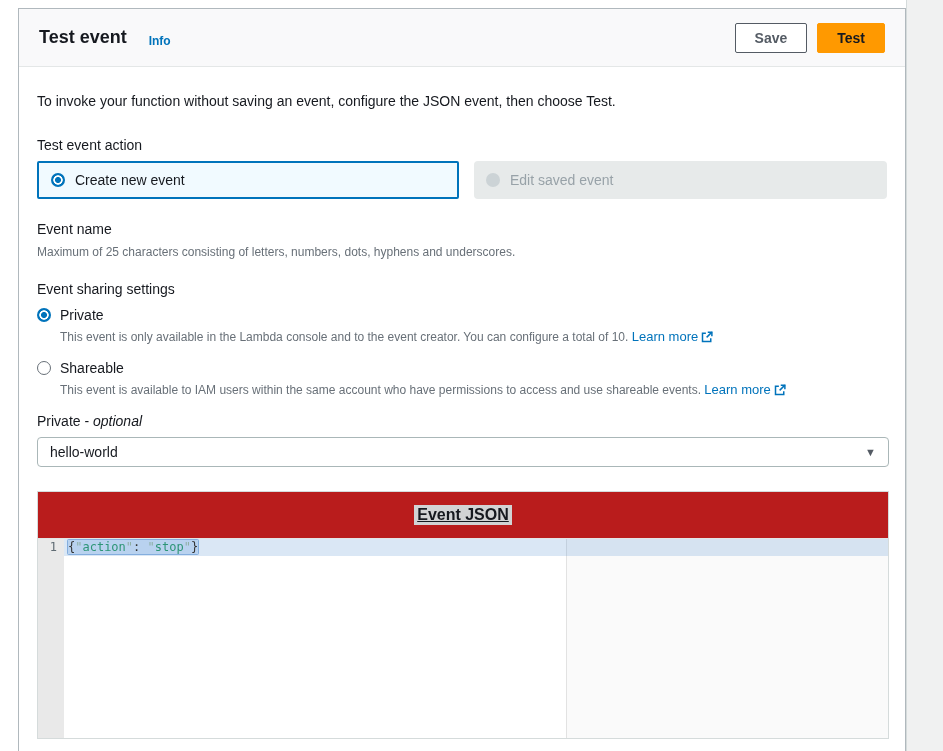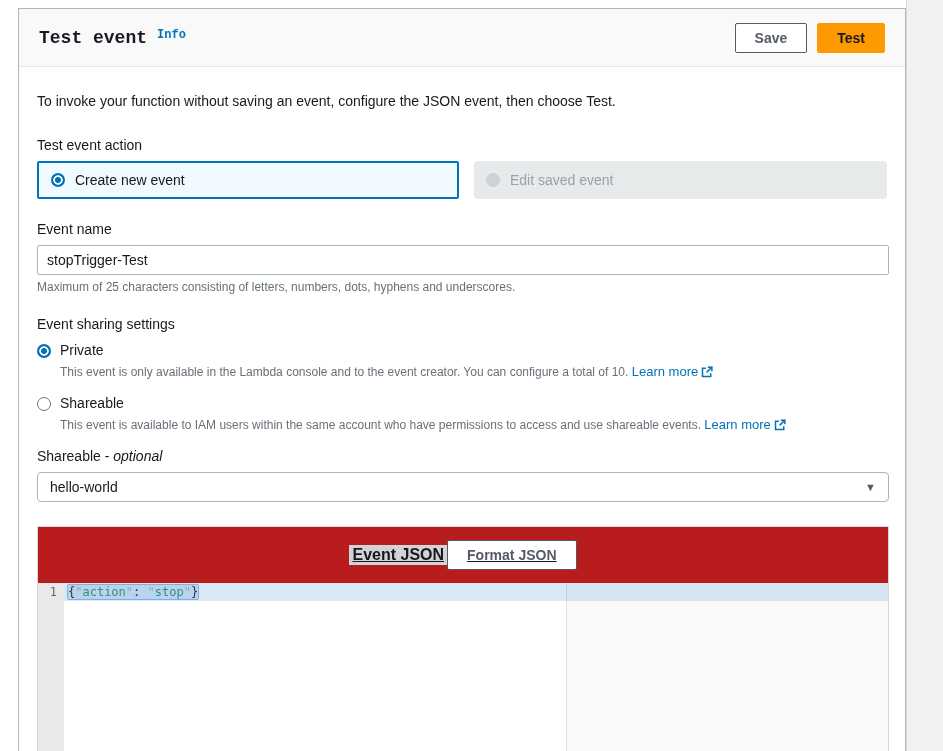--- a/index.html
+++ b/index.html
@@ -19,21 +19,21 @@
 
   .card {
     position:absolute; left:18px; top:8px; width:888px; height:900px;
     background:#fff; border:1px solid #b0b8bd;
   }
   .card-header {
     display:flex; justify-content:space-between; align-items:center;
     background:#f9f9fa; border-bottom:1px solid #e4e7e7;
     padding:13px 20px; height:58px;
   }
-  .title-group { display:flex; align-items:flex-start; gap:10px;font-family:Liberation Mono, monospace; }
+  .title-group { display:flex; align-items:flex-end; gap:22px; }
   .page-title { font-size:18px; font-weight:bold; color:#16191f; }
   .info-link { font-size:12px; font-weight:bold; color:#0073bb; text-decoration:none; cursor:pointer; }
   .actions { display:flex; gap:10px; }
   .btn {
     font-family:"Liberation Sans", sans-serif;
     font-size:14px; font-weight:bold; height:30px; padding:0 19px;
     border-radius:2px; cursor:pointer;
   }
   .btn-normal { background:#fff; border:1px solid #545b64; color:#545b64; }
   .btn-primary { background:#ff9900; border:1px solid #ff9900; color:#16191f; }
@@ -57,21 +57,21 @@
   .radio-unselected { background:#fff; border:1px solid #687078; }
   .radio-disabled { background:#ccd3d6; }
 
   .text-input {
     width:852px; height:30px; font-size:14px; color:#16191f;
     font-family:"Liberation Sans", sans-serif;
     border:1px solid #aab7b8; border-radius:2px; padding:0 9px; background:#fff;
   }
   .helper { font-size:12px; color:#687078; margin-top:5px; }
 
-  .radio-row { display:flex; align-items:flex-end; gap:9px; font-size:14px; margin-top:10px; }
+  .radio-row { display:flex; align-items:center; gap:9px; font-size:14px; margin-top:10px; }
   .radio-desc { font-size:12px; color:#687078; margin:6px 0 14px 23px; }
   .learn-link { color:#0073bb; font-size:13px; text-decoration:none; cursor:pointer; white-space:nowrap; }
   .ext-icon { display:inline-block; vertical-align:-2px; margin-left:3px; }
 
   .optional { font-style:italic; }
   .select-box {
     width:852px; height:30px; border:1px solid #aab7b8; border-radius:4px;
     display:flex; align-items:center; justify-content:space-between;
     padding:0 12px; font-size:14px; background:#fff; cursor:pointer;
   }
@@ -131,21 +131,20 @@
           </div>
           <div class="tile tile-disabled">
             <span class="radio radio-disabled"></span>
             <span>Edit saved event</span>
           </div>
         </div>
       </div>
 
       <div class="field">
         <div class="field-label">Event name</div>
-        <input class="text-input" type="text" value="stopTrigger-Test" style="">
         <div class="helper">Maximum of 25 characters consisting of letters, numbers, dots, hyphens and underscores.</div>
       </div>
 
       <div class="field" style="margin-bottom:14px;">
         <div class="field-label">Event sharing settings</div>
 
         <div class="radio-row">
           <span class="radio radio-selected"></span>
           <span>Private</span>
         </div>
@@ -171,32 +170,31 @@
                   <path d="M13 9.5V14H2V3h4.5"></path>
                   <path d="M9 1.5h5.5V7"></path>
                   <path d="M14.5 1.5L7.5 8.5"></path>
                 </svg></span>
           </a>
         </div>
       </div>
 
       <div class="field" style="margin-bottom:0;">
         <div class="field-label">
-          <span>Shareable - </span><span class="optional">optional</span>
+          <span>Private - </span><span class="optional">optional</span>
         </div>
         <div class="select-box">
           <span>hello-world</span>
           <span class="caret">▼</span>
         </div>
       </div>
 
       <div class="json-card">
         <div class="json-header">
           <span class="json-title">Event JSON</span>
-          <button class="btn btn-normal btn-format">Format JSON</button>
         </div>
         <div class="editor">
           <div class="gutter">
             <div>1</div>
           </div>
           <div class="code-area">
             <div class="print-margin"></div>
             <div class="row-highlight"></div>
             <div class="code-line"><span class="sel"><span class="tok-punct">{</span><span class="tok-quote">"</span><span class="tok-string">action</span><span class="tok-quote">"</span><span class="tok-punct">: </span><span class="tok-quote">"</span><span class="tok-string">stop</span><span class="tok-quote">"</span><span class="tok-punct">}</span></span></div>
           </div>

